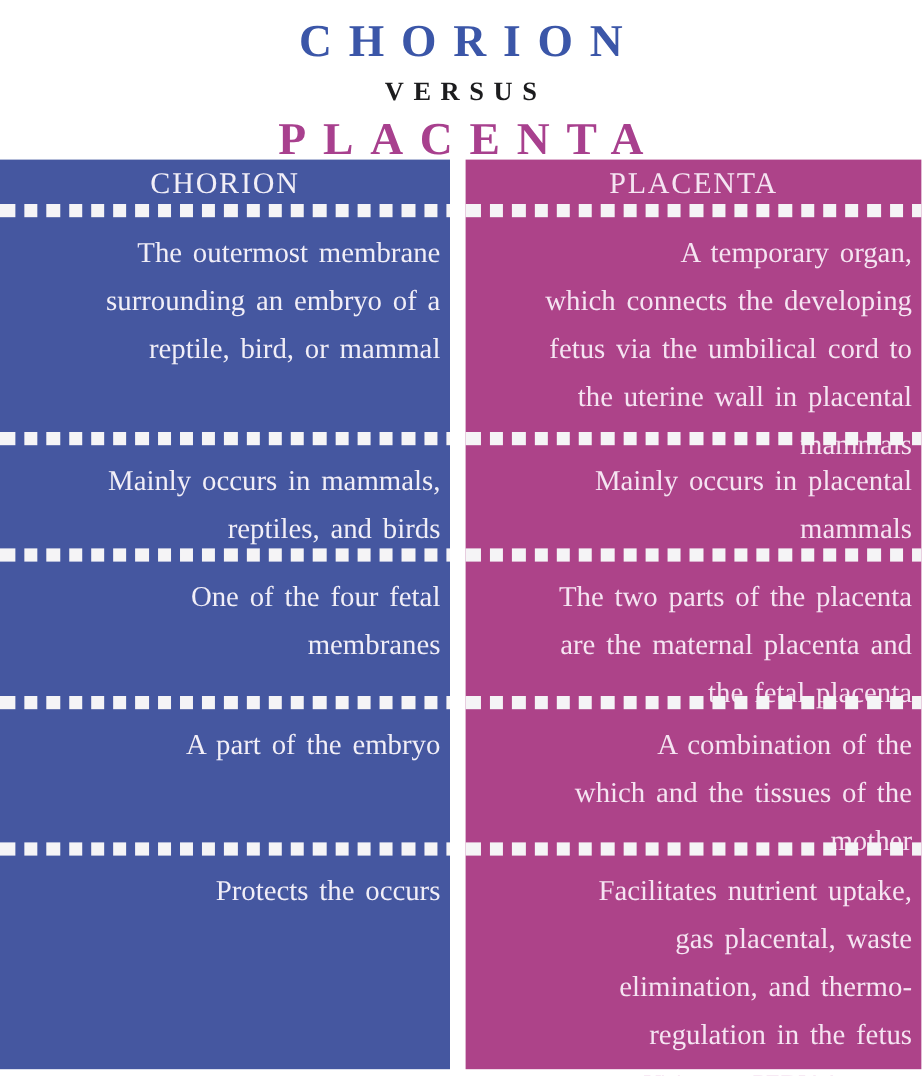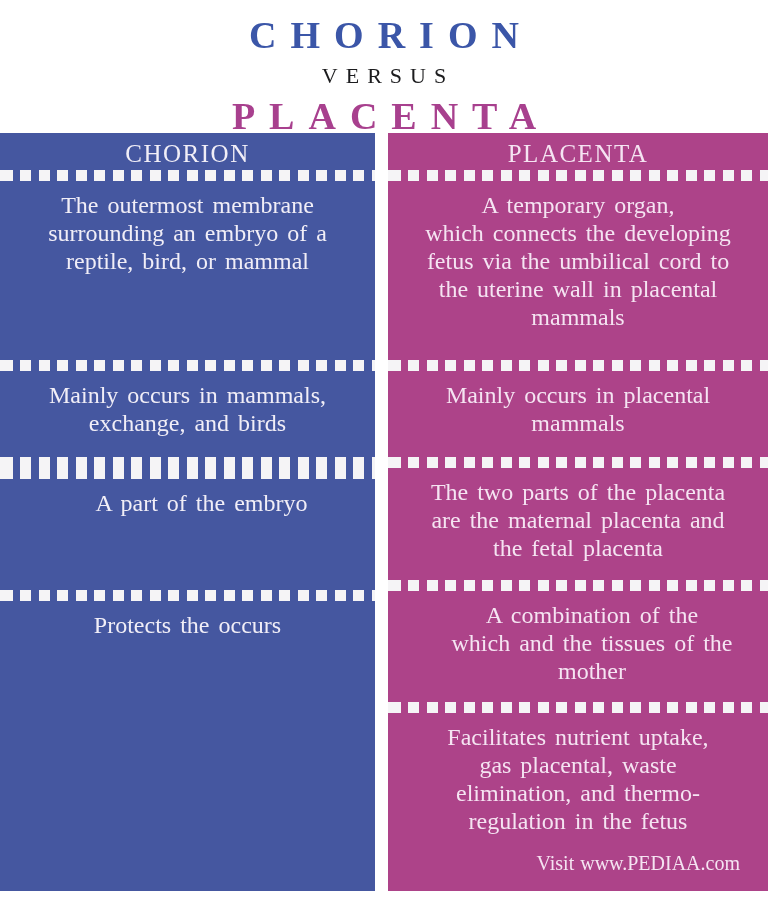--- a/index.html
+++ b/index.html
@@ -25,21 +25,21 @@
     font-size: 38px;
     font-weight: bold;
     letter-spacing: 14px;
     text-indent: 14px; 
     line-height: 42px;
   }
   .title-chorion { color: #3b56a8; }
   .title-versus {
     margin-top: 7px;
     font-size: 22px;
-    font-weight: normal;
+    font-weight: bold;
     letter-spacing: 8px;
     text-indent: 8px;
     color: #1c1c1e;
     line-height: 26px;
   }
   .title-placenta { color: #a8408e; margin-top: 6px; }
 
   
   .table {
     display: flex;
@@ -79,23 +79,23 @@
       90deg,
       #f5f4f6 0px, #f5f4f6 11px,
       transparent 11px, transparent 18.5px
     );
     background-position: 2px 0;
   }
 
   .cell {
     box-sizing: border-box;
     padding: 10px 8px 0 8px;
-    text-align: center;
+    text-align: right;
     font-size: 24px;
-    line-height: 28px;
+    line-height: 40px;
     word-spacing: 3px;
     white-space: pre-line;
     flex: none;
   }
   .c1 { height: 179px; }
   .c2 { height: 86px; }
   .c3 { height: 112px; }
   .c4 { height: 111px; margin-left: 28px; }
   .c5 {
     flex: 1;
@@ -125,22 +125,24 @@
 <main class="table">
 
   <section class="col col-left">
     <div class="col-header">CHORION</div>
     <div class="sep"></div>
     <div class="cell c1">The outermost membrane
 surrounding an embryo of a
 reptile, bird, or mammal</div>
     <div class="sep"></div>
     <div class="cell c2">Mainly occurs in mammals,
-exchange, and birds</div>
+reptiles, and birds</div>
     <div class="sep"></div>
+    <div class="cell c3">One of the four fetal
+membranes</div>
     <div class="sep"></div>
     <div class="cell c4">A part of the embryo</div>
     <div class="sep"></div>
     <div class="cell c5">
       <div class="cell-text">Protects the occurs</div>
     </div>
   </section>
 
   <section class="col col-right">
     <div class="col-header">PLACENTA</div>

